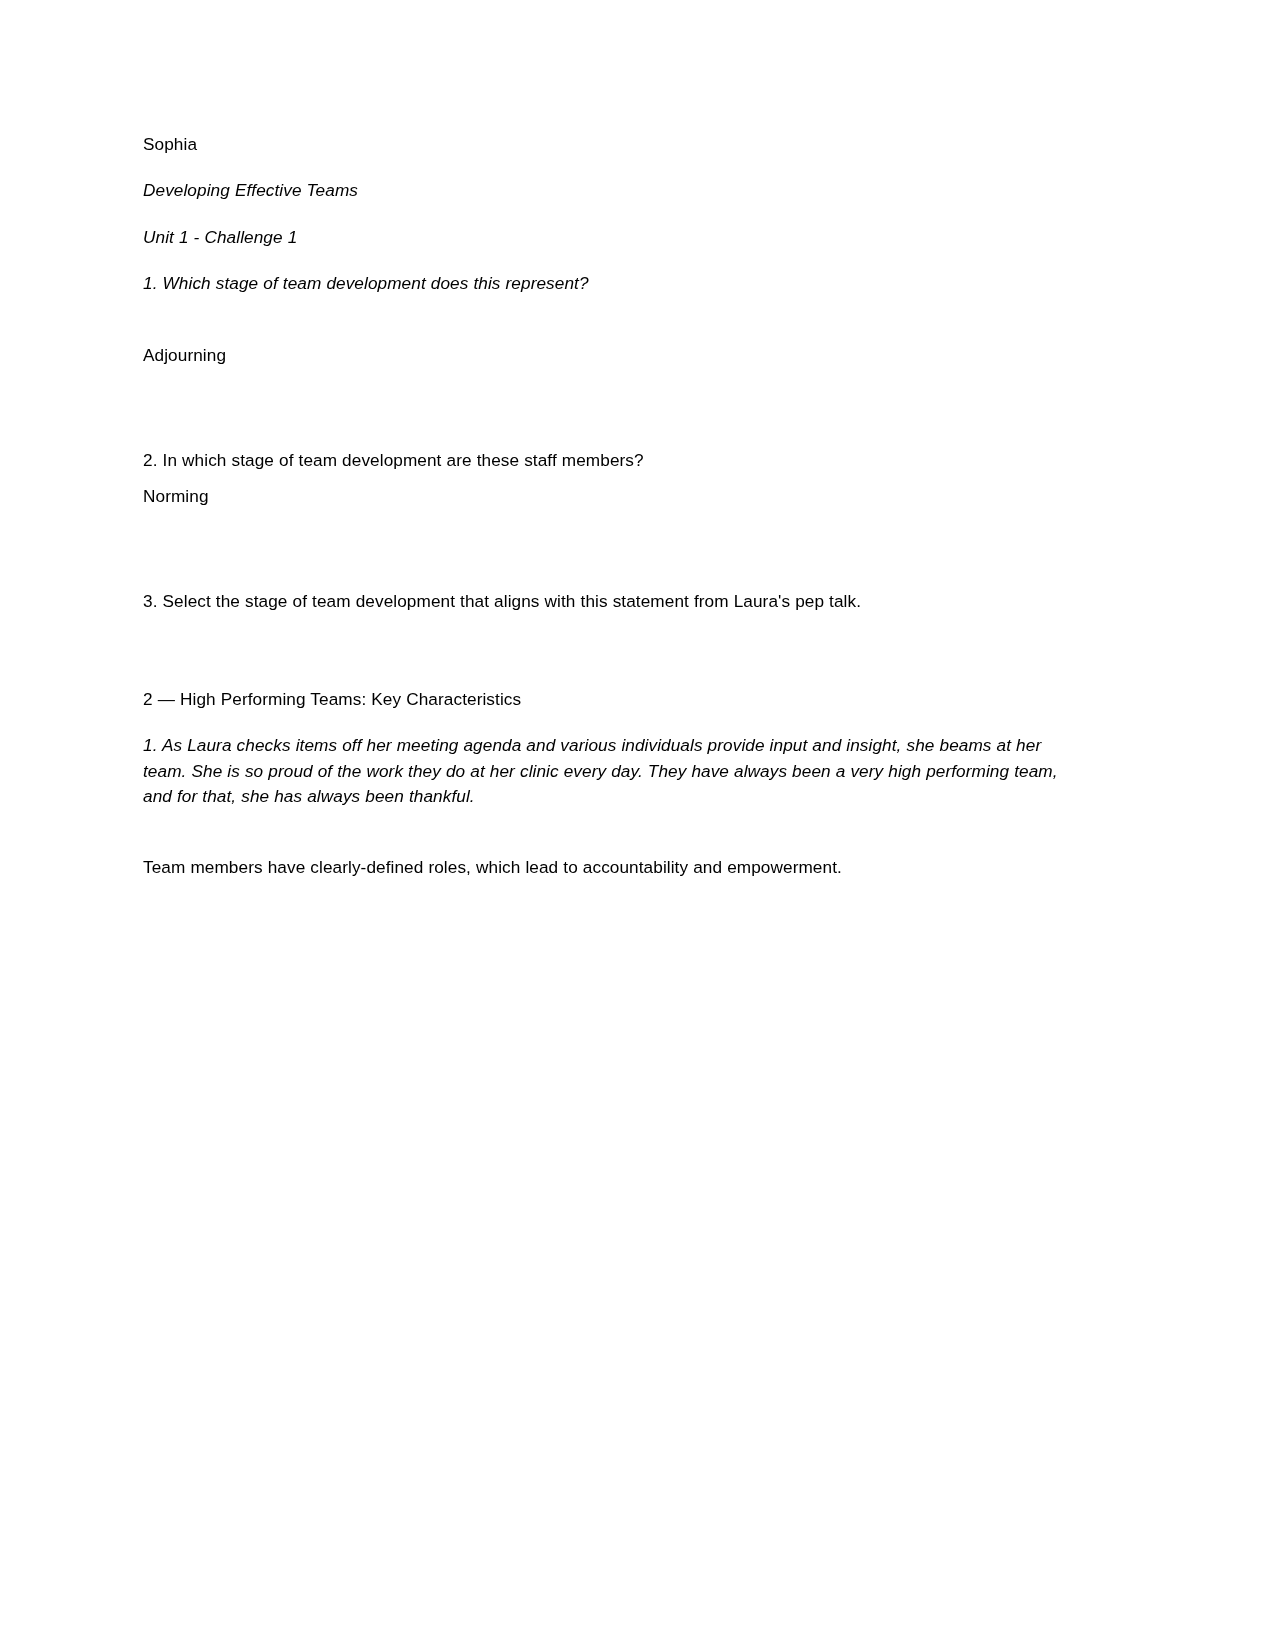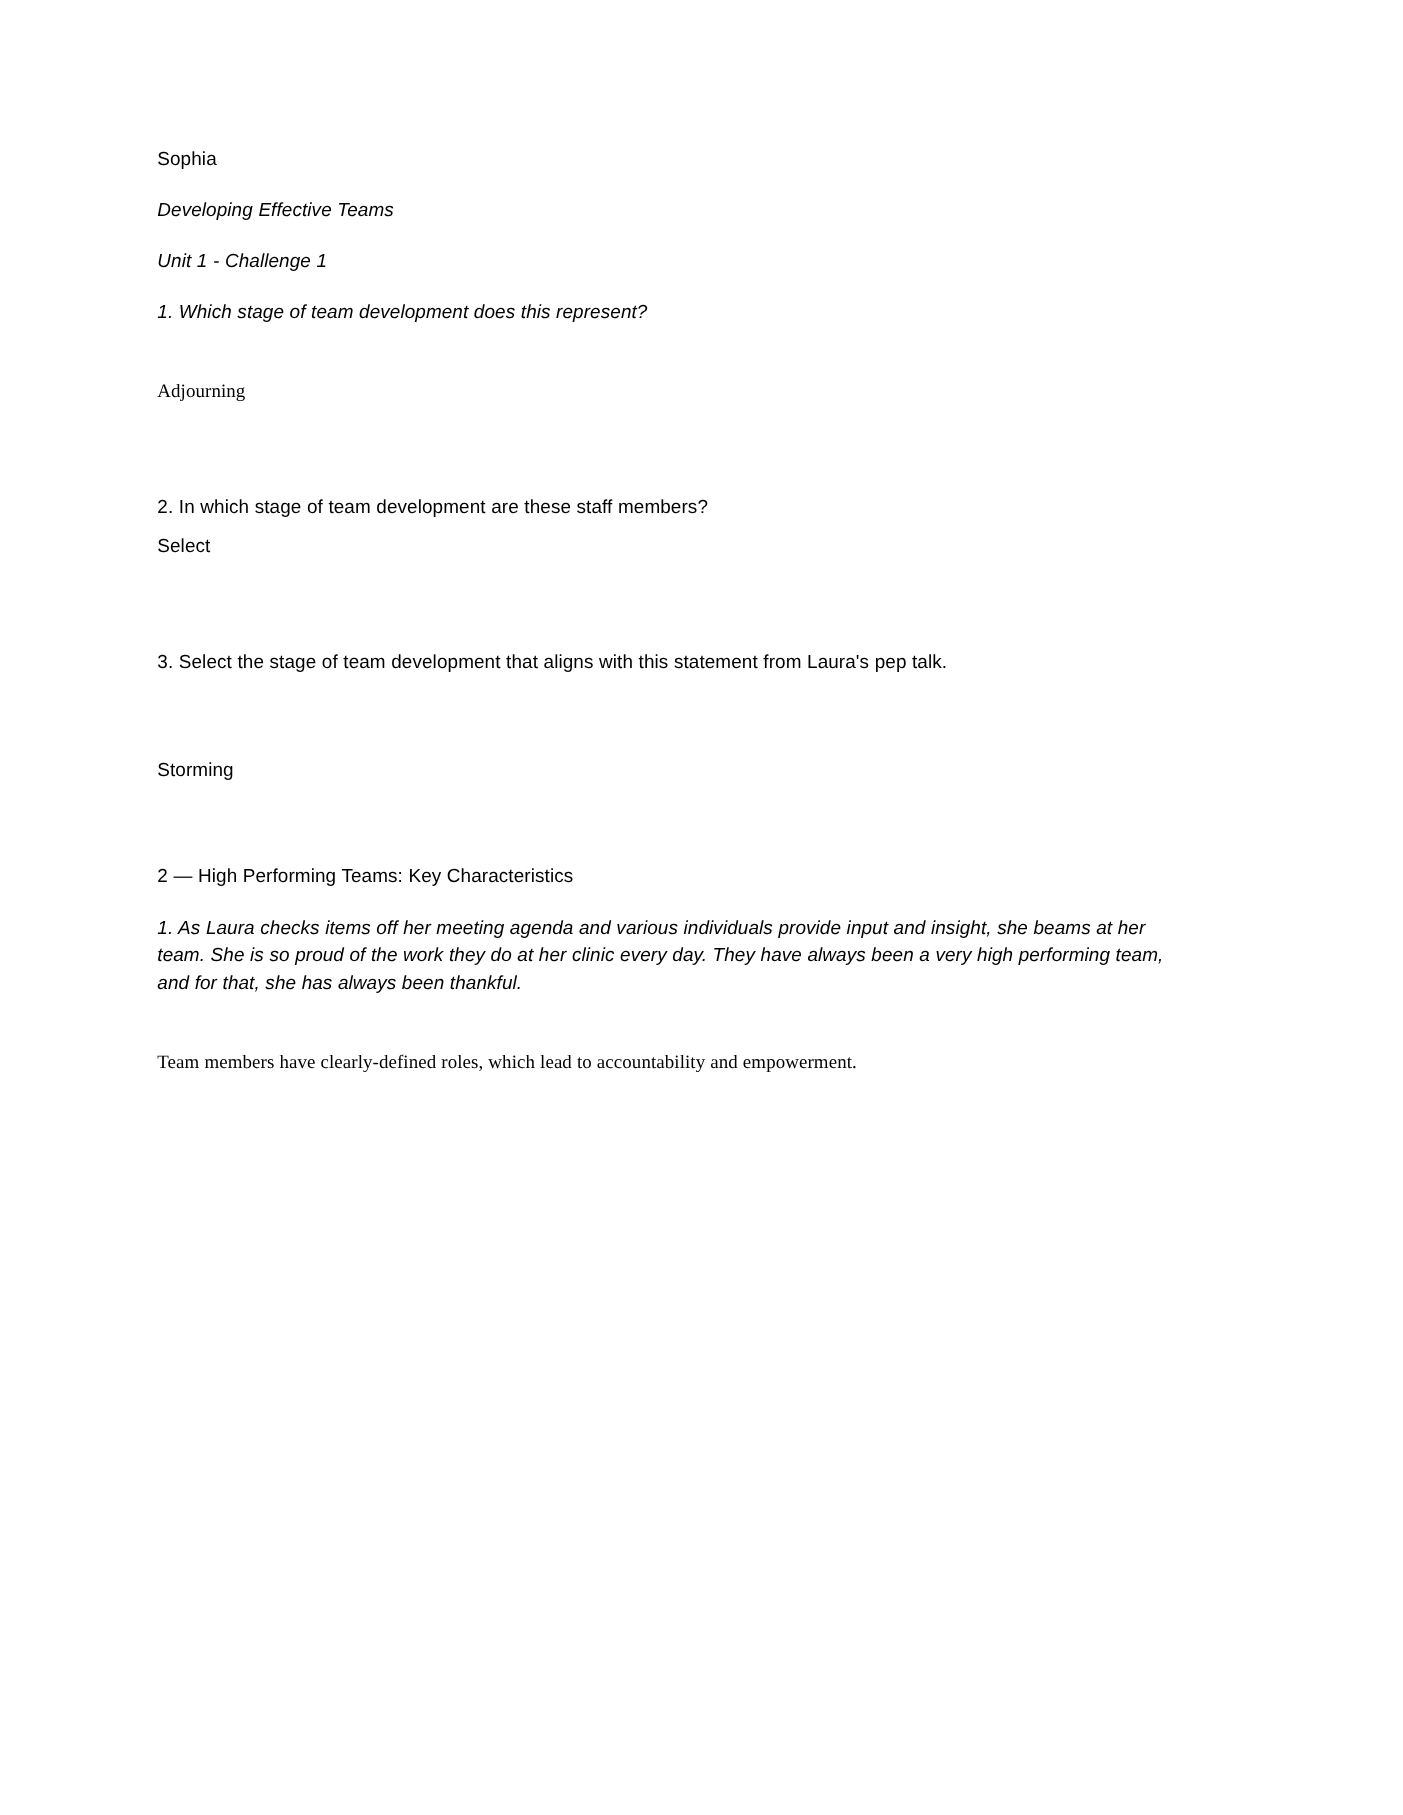--- a/index.html
+++ b/index.html
@@ -28,21 +28,21 @@
   .para {
     font-size: 17.2px;
     line-height: 1.48;
     margin: 0;
     letter-spacing: 0.005em;
     word-spacing: 0.01em;
     color: #000000;
   }
   
   .gap-s  { margin-top: 21px; font-style: italic; }
-  .gap-m  { margin-top: 46px; font-family: Liberation Serif, serif; }
+  .gap-m  { margin-top: 46px; }
   .gap-l  { margin-top: 72px; }
   .gap-xl { margin-top: 80px; }
   .gap-tight { margin-top: 10px; }
 </style>
 </head>
 <body>
 
 <div class="page">
   <div class="content">
 
@@ -52,25 +52,24 @@
 
     <p class="para gap-s">Unit 1 - Challenge 1</p>
 
 
     <p class="para gap-s">1. Which stage of team development does this represent?</p>
 
     <p class="para gap-m">Adjourning</p>
 
     <p class="para gap-xl">2. In which stage of team development are these staff members?</p>
 
-    <p class="para gap-tight">Select</p>
+    <p class="para gap-tight">Norming</p>
 
     <p class="para gap-xl">3. Select the stage of team development that aligns with this statement from Laura's pep talk.</p>
 
-    <p class="para gap-l">Storming</p>
 
     <p class="para gap-l">2 — High Performing Teams: Key Characteristics</p>
 
     <p class="para gap-s">1. As Laura checks items off her meeting agenda and various individuals provide input and insight, she beams at her team. She is so proud of the work they do at her clinic every day. They have always been a very high performing team, and for that, she has always been thankful.</p>
 
 
     <p class="para gap-m">Team members have clearly-defined roles, which lead to accountability and empowerment.</p>
 
   </div>
 </div>

